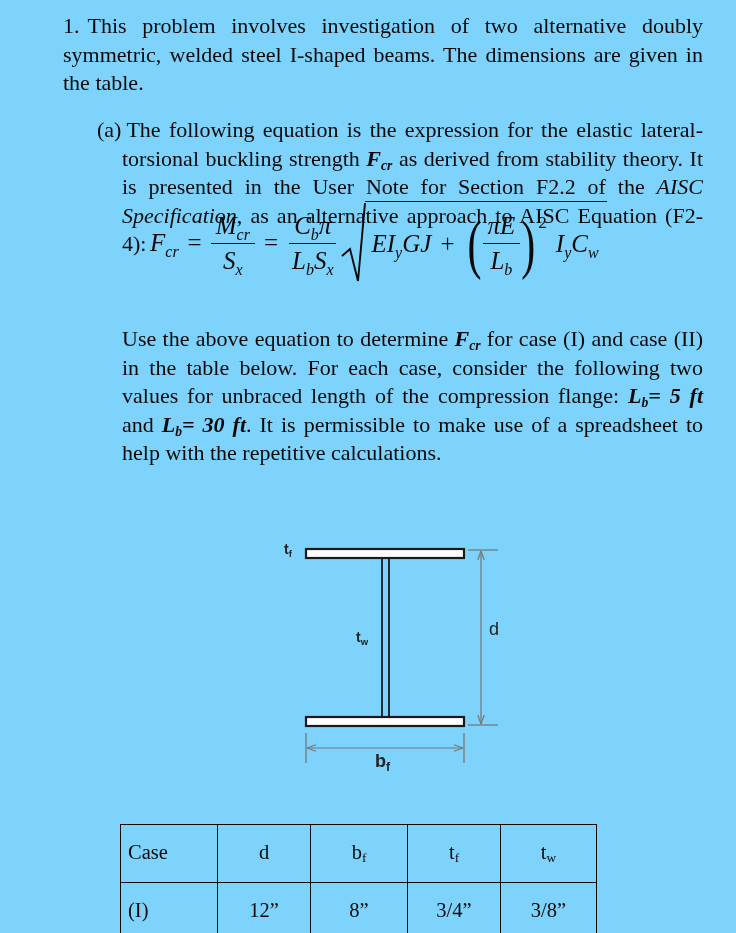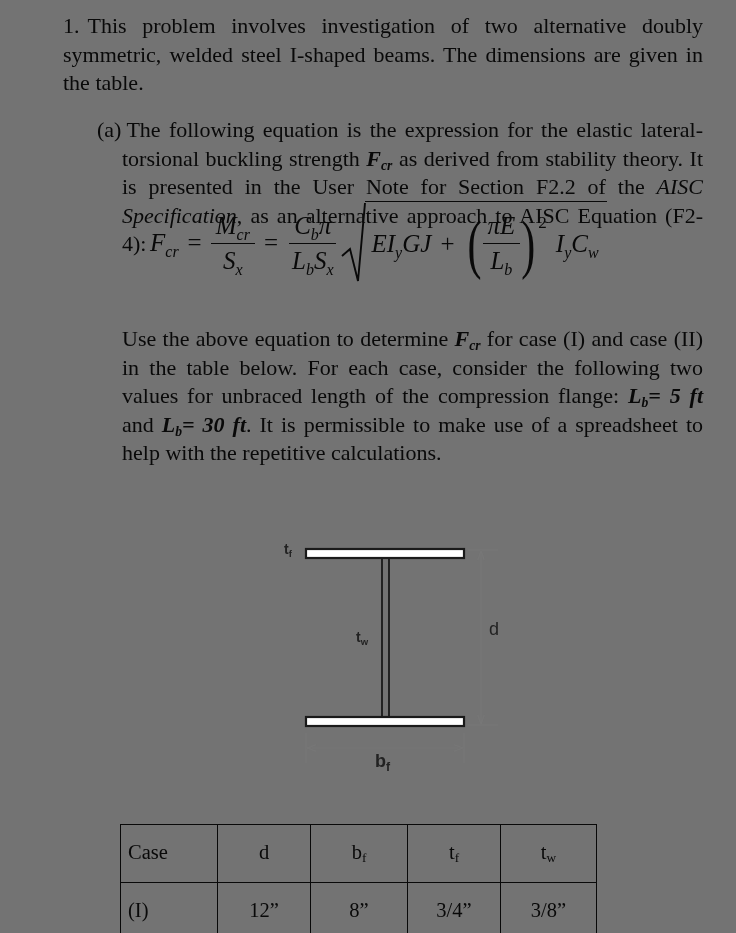--- a/index.html
+++ b/index.html
@@ -2,21 +2,21 @@
 <html><head>
 <meta charset="utf-8">
 <style>
   * { margin: 0; padding: 0; box-sizing: border-box; }
   html, body { background: #e8e8e8; }
   body { font-family: "Liberation Serif", serif; color: #090909; }
   .page {
     position: relative;
     width: 736px;
     height: 933px;
-    background: #737373;
+    background: #7dd3fc;
     overflow: hidden;
   }
   .para {
     position: absolute;
     font-size: 22px;
     line-height: 28.6px;
     text-align: justify;
   }
   .hang { padding-left: 25px; text-indent: -25px; }
   .num-label { margin-right: 8px; }

